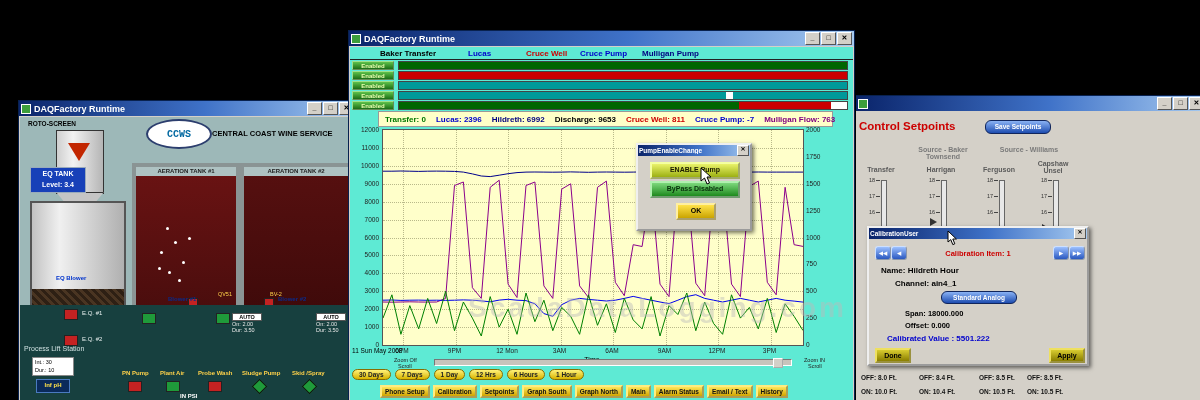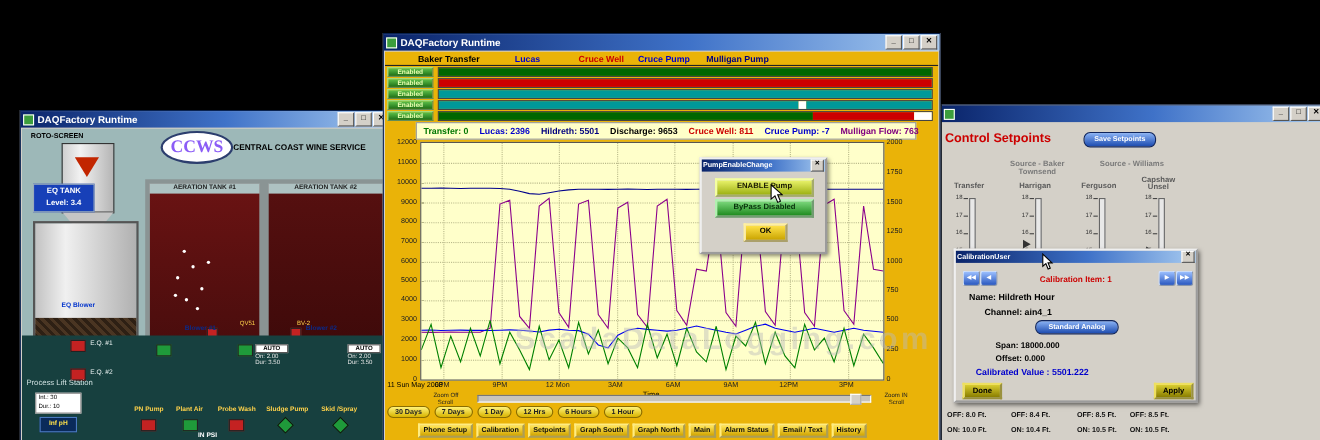--- a/index.html
+++ b/index.html
@@ -86,21 +86,21 @@
     <div class="wc hmi">
       <div class="abs" style="left:8px;top:3px;font-size:6.5px;font-weight:bold;">ROTO-SCREEN</div>
 
       <div class="abs" style="left:36px;top:13px;width:46px;height:62px;background:linear-gradient(90deg,#cfcfcf,#f2f2f2 35%,#b5b5b5);border:1px solid #333;">
         <div class="abs" style="left:11px;top:12px;width:0;height:0;border-left:11px solid transparent;border-right:11px solid transparent;border-top:18px solid #c22600;"></div>
       </div>
       <div class="abs" style="left:36px;top:75px;width:46px;height:20px;background:#c5c5c5;border:1px solid #333;clip-path:polygon(0 0,100% 0,62% 100%,38% 100%);"></div>
       <div class="abs" style="left:55px;top:95px;width:6px;height:48px;background:#7fa3a3;border:1px solid #3c5656;"></div>
 
       <div class="abs" style="left:126px;top:2px;width:62px;height:26px;border:2px solid #2c3e6e;border-radius:50%;background:#fff;display:flex;align-items:center;justify-content:center;">
-        <span style="color:#8b5cf6;font-weight:bold;font-size:16px;font-family:Liberation Serif, serif;">CCWS</span>
+        <span style="color:#0369a1;font-weight:bold;font-size:10px;font-family:Liberation Mono, monospace;">CCWS</span>
       </div>
       <div class="abs" style="left:192px;top:12px;font-size:7.5px;font-weight:bold;white-space:nowrap;">CENTRAL COAST WINE SERVICE</div>
 
       <div class="abs" style="left:10px;top:50px;width:54px;height:24px;background:#1740b8;border:1px solid #9ab;color:#fff;font-size:7px;font-weight:bold;text-align:center;line-height:11px;">
         <div>EQ TANK</div>
         <div>Level: 3.4</div>
       </div>
 
       <div class="abs" style="left:10px;top:84px;width:92px;height:104px;background:linear-gradient(90deg,#c2c2c2,#f0f0f0 30%,#b0b0b0);border:2px solid #555;">
         <div class="abs" style="left:0;right:0;bottom:0;height:18px;background:repeating-linear-gradient(45deg,#2e2014 0 3px,#4a3522 3px 6px);"></div>
@@ -327,21 +327,21 @@
   <div class="xpwin" id="win2" style="left:348px;top:30px;width:505px;height:370px;z-index:3;">
     <div class="titlebar">
       <span class="tb-icon"></span>
       <span class="tb-title">DAQFactory Runtime</span>
       <span class="tb-btns" style="display:flex;">
           <div class="tb-btn">_</div>
           <div class="tb-btn">□</div>
           <div class="tb-btn">✕</div>
         </span>
     </div>
-    <div class="wc" style="background:#eab308;padding-left:40px;">
+    <div class="wc" style="background:#5eead4;padding-left:40px;">
       <div id="pump-headers" class="abs" style="left:0;top:0;right:0;height:12px;border-bottom:1px solid #222;">
           <div class="abs" style="left: 30px; top: 2px; font-size: 8px; font-weight: bold; color: rgb(0, 0, 0);">Baker Transfer</div>
           <div class="abs" style="left: 118px; top: 2px; font-size: 8px; font-weight: bold; color: rgb(0, 0, 204);">Lucas</div>
           <div class="abs" style="left: 176px; top: 2px; font-size: 8px; font-weight: bold; color: rgb(204, 0, 0);">Cruce Well</div>
           <div class="abs" style="left: 230px; top: 2px; font-size: 8px; font-weight: bold; color: rgb(0, 0, 204);">Cruce Pump</div>
           <div class="abs" style="left: 292px; top: 2px; font-size: 8px; font-weight: bold; color: rgb(0, 0, 128);">Mulligan Pump</div>
         </div>
       <div id="enabled-rows" class="abs" style="left:2px;top:14px;right:5px;">
           <div class="en-row">
             <div class="en-btn">Enabled</div>
@@ -374,21 +374,21 @@
             <div class="en-bar">
               <div class="seg" style="width: 76%; background: rgb(0, 102, 0);"></div>
               <div class="seg" style="width: 20.5%; background: rgb(204, 0, 0);"></div>
               <div class="seg" style="width: 3.5%; background: rgb(255, 255, 255);"></div>
             </div>
           </div>
         </div>
       <div id="stats-row" class="abs" style="left:28px;top:64px;right:20px;height:14px;background:#ffffc8;border:1px solid #999;display:flex;align-items:center;gap:10px;padding-left:6px;">
           <div class="stat" style="color: rgb(0, 119, 0);">Transfer: 0</div>
           <div class="stat" style="color: rgb(0, 0, 204);">Lucas: 2396</div>
-          <div class="stat" style="color: rgb(0, 0, 128);">Hildreth: 5501</div>
+          <div class="stat" style="color: rgb(0, 0, 128);">Hildreth: 6992</div>
           <div class="stat" style="color: rgb(0, 0, 0);">Discharge: 9653</div>
           <div class="stat" style="color: rgb(204, 0, 0);">Cruce Well: 811</div>
           <div class="stat" style="color: rgb(0, 0, 204);">Cruce Pump: -7</div>
           <div class="stat" style="color: rgb(128, 0, 128);">Mulligan Flow: 763</div>
         </div>
 
       <div id="chart-block" class="abs" style="left:0;top:82px;right:0;height:238px;">
         <div id="yl">
             <div class="axlbl" style="left: 0px; width: 29px; top: -3px; text-align: right;">12000</div>
             <div class="axlbl" style="left: 0px; width: 29px; top: 14.9167px; text-align: right;">11000</div>

